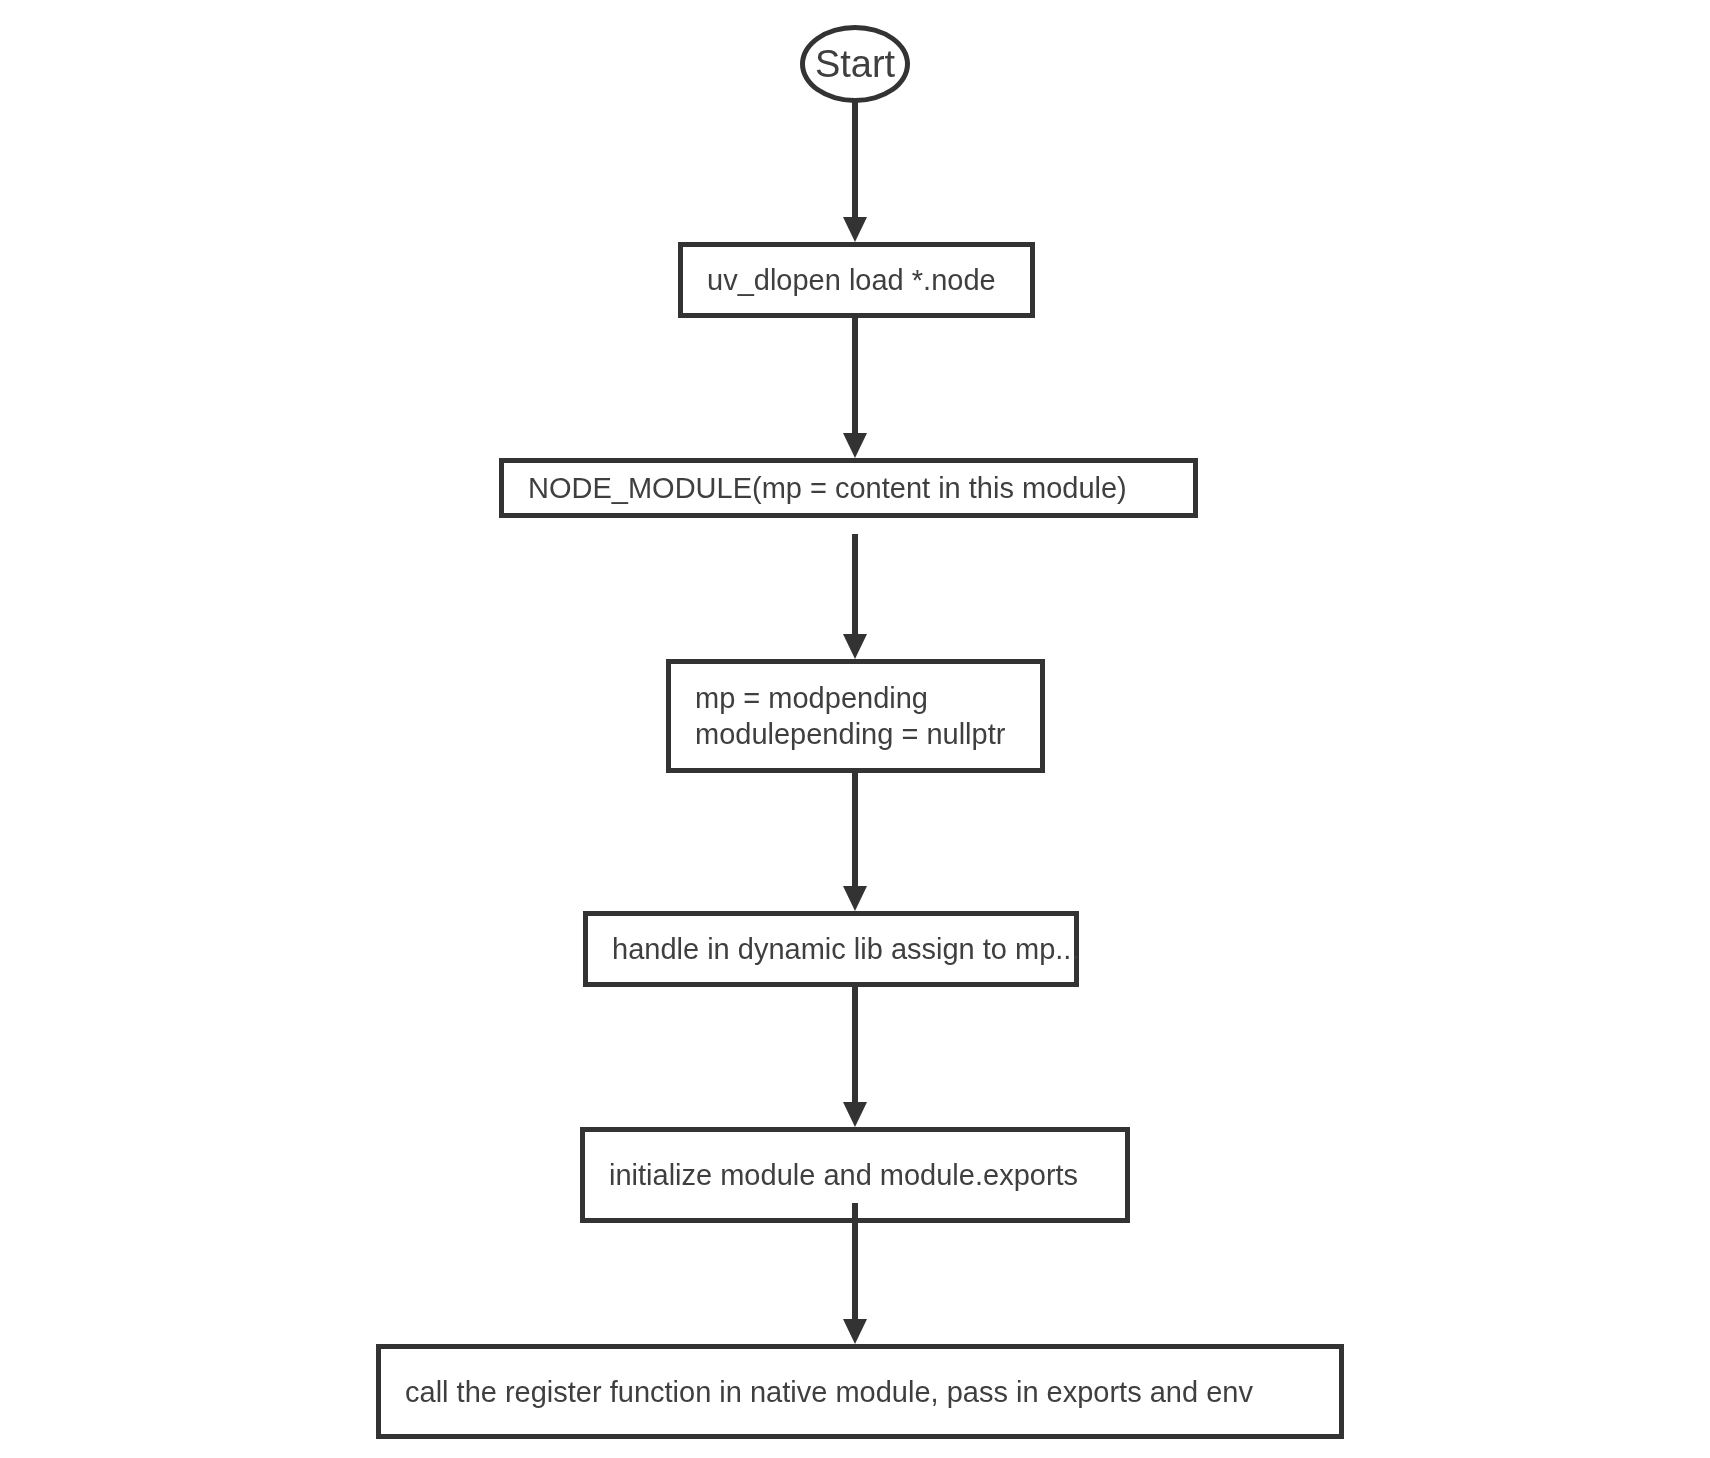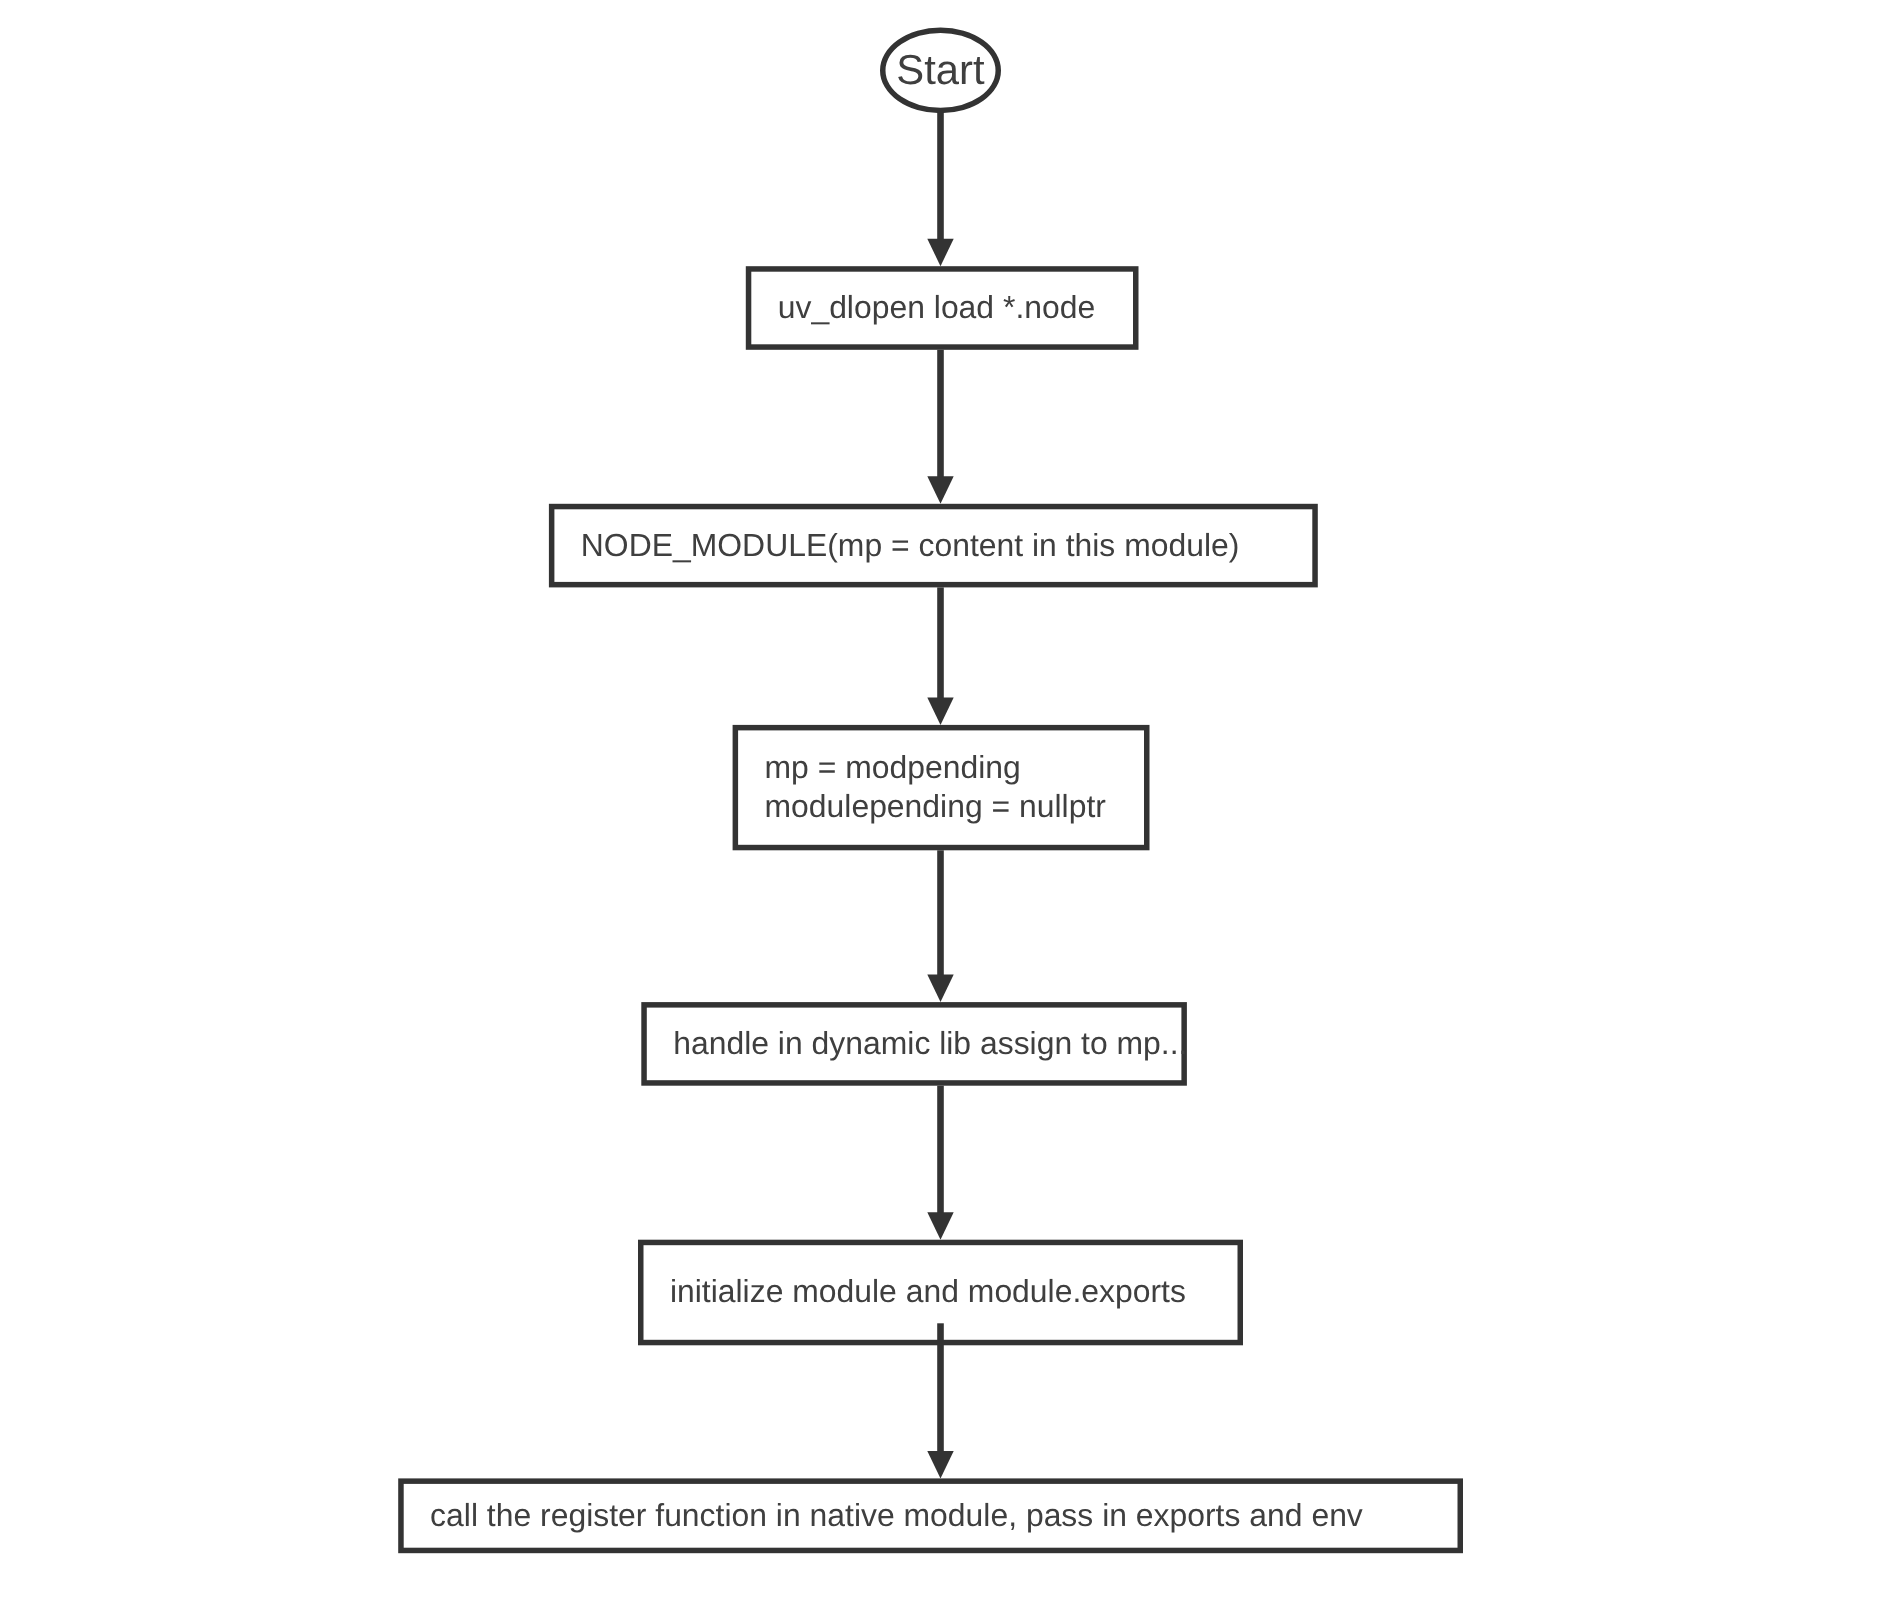--- a/index.html
+++ b/index.html
@@ -43,25 +43,25 @@
     align-items:center;
     justify-content:flex-start;
     padding-left:24px;
     padding-right:0;
     font-size:29px;
     color:var(--text);
     white-space:nowrap;
     line-height:36px;
   }
   #box-load     {left:678px; top:242px;  width:357px; height:76px;}
-  #box-module   {left:499px; top:458px;  width:699px; height:76px;}
+  #box-module   {left:499px; top:458px;  width:699px; height:60px;}
   #box-assign   {left:666px; top:659px;  width:379px; height:114px;}
   #box-handle   {left:583px; top:911px;  width:496px; height:76px;}
   #box-init     {left:580px; top:1127px; width:550px; height:96px;}
-  #box-register {left:362px; top:1344px; width:968px; height:68px;}
+  #box-register {left:376px; top:1344px; width:968px; height:95px;}
   .arrow-line{
     position:absolute;
     left:852px;
     width:6px;
     background:var(--stroke);
   }
   .arrow-head{
     position:absolute;
     left:843px;
     width:0; height:0;

